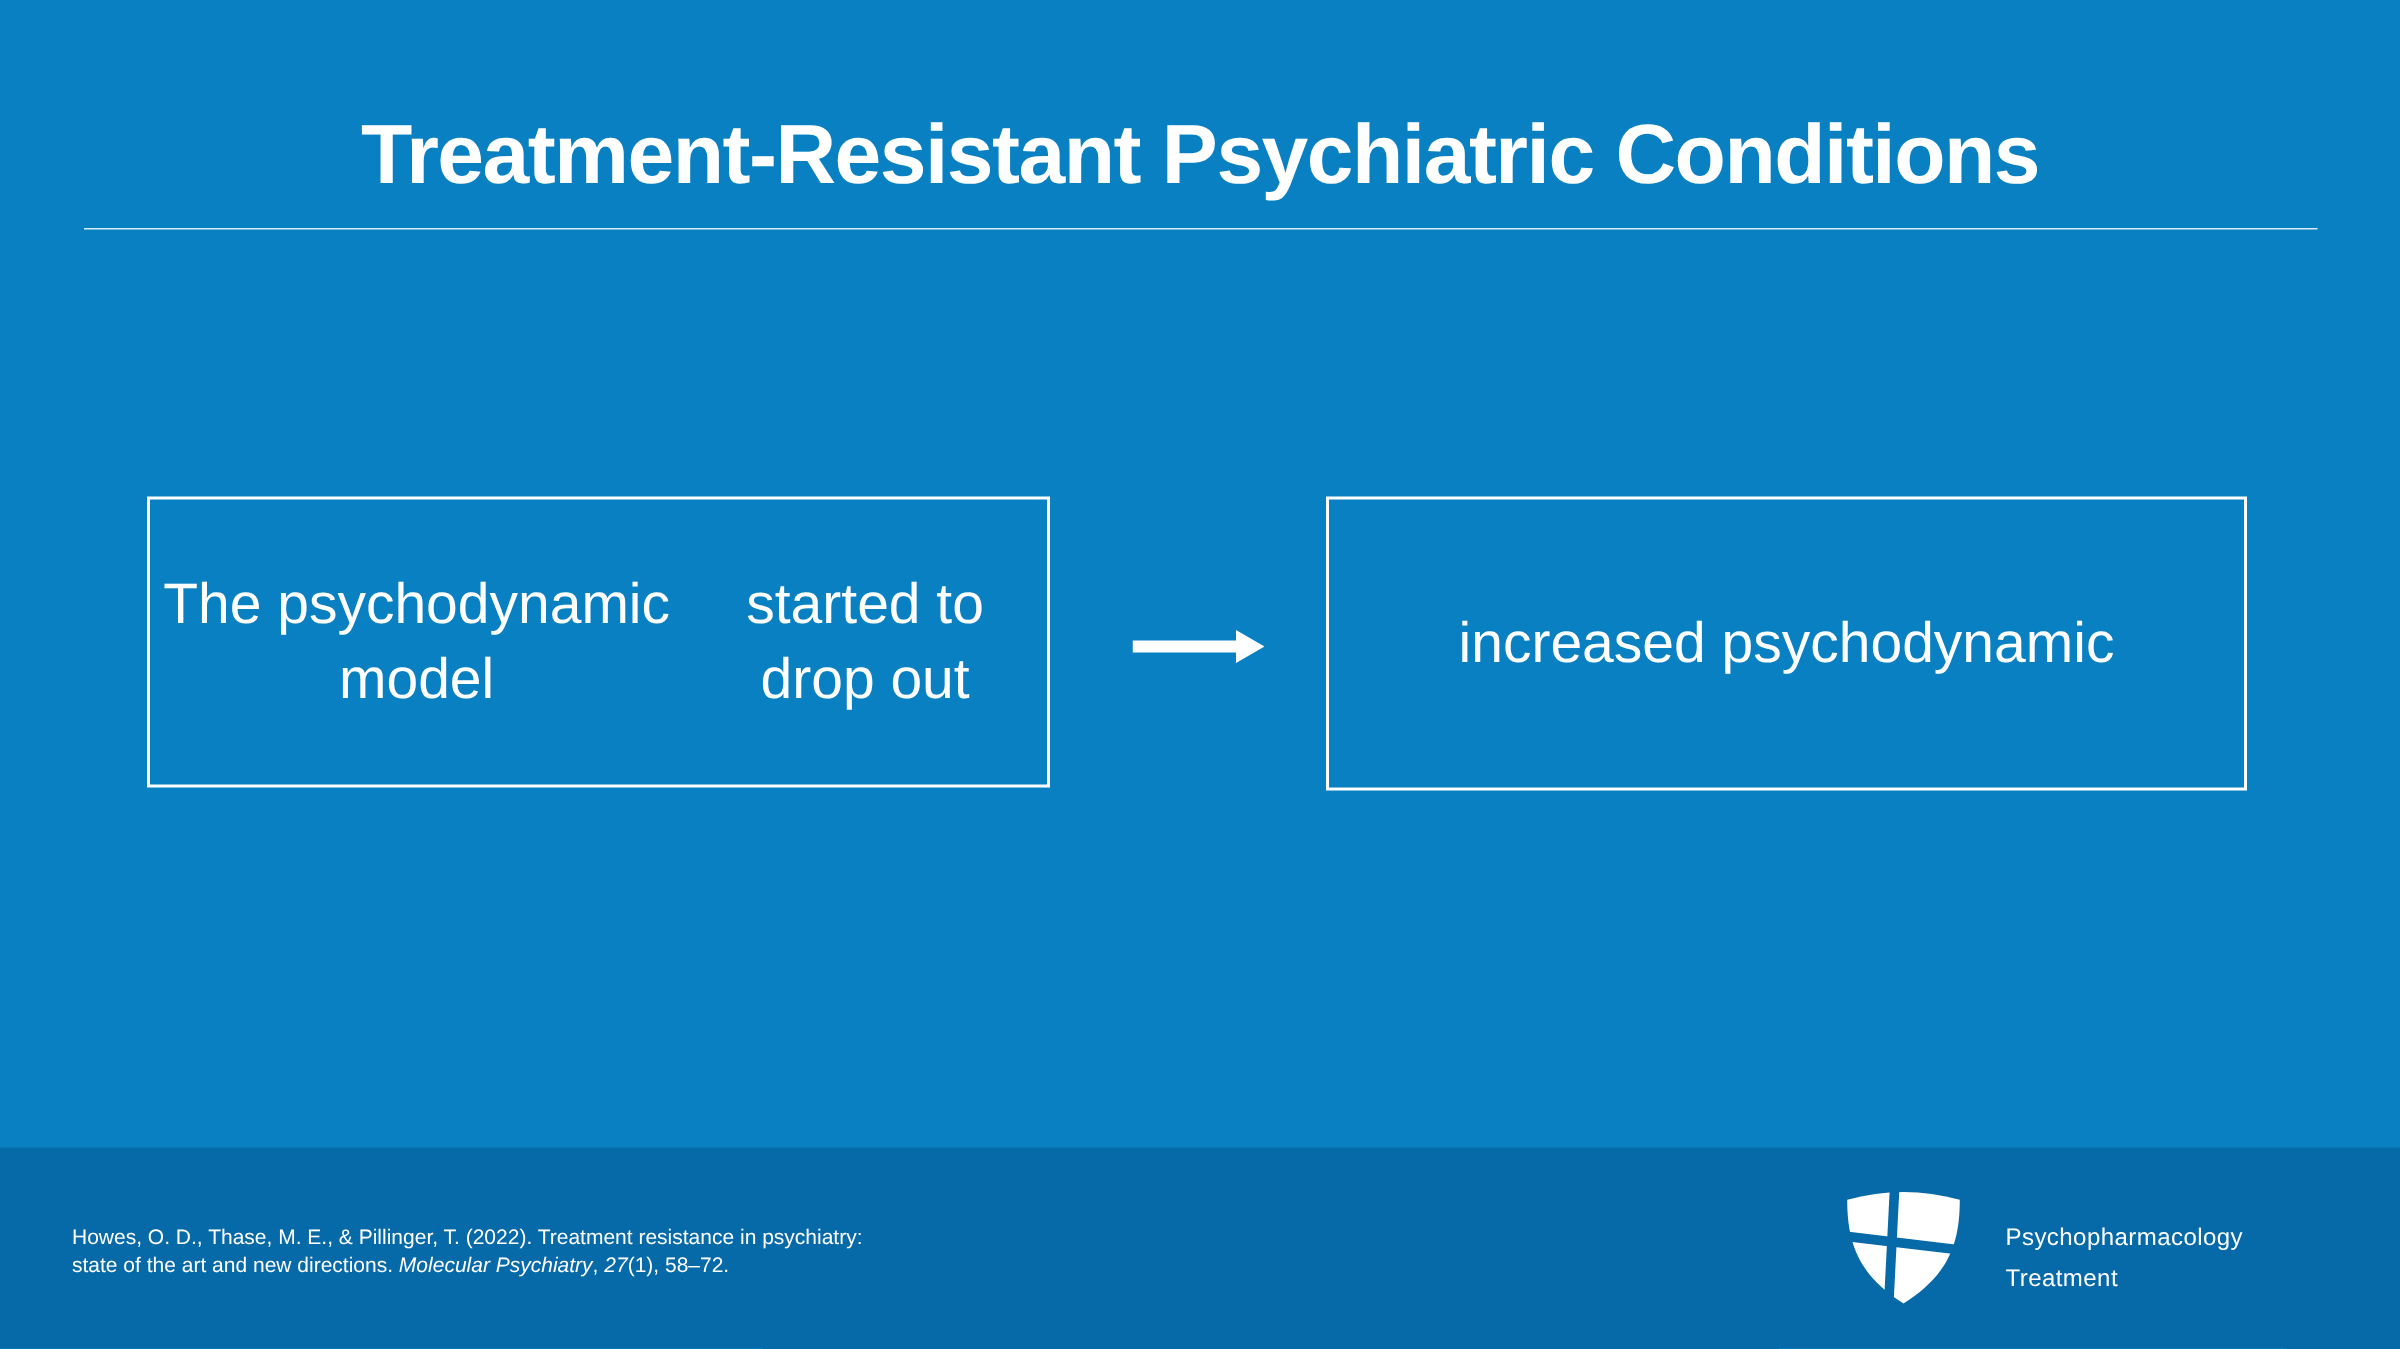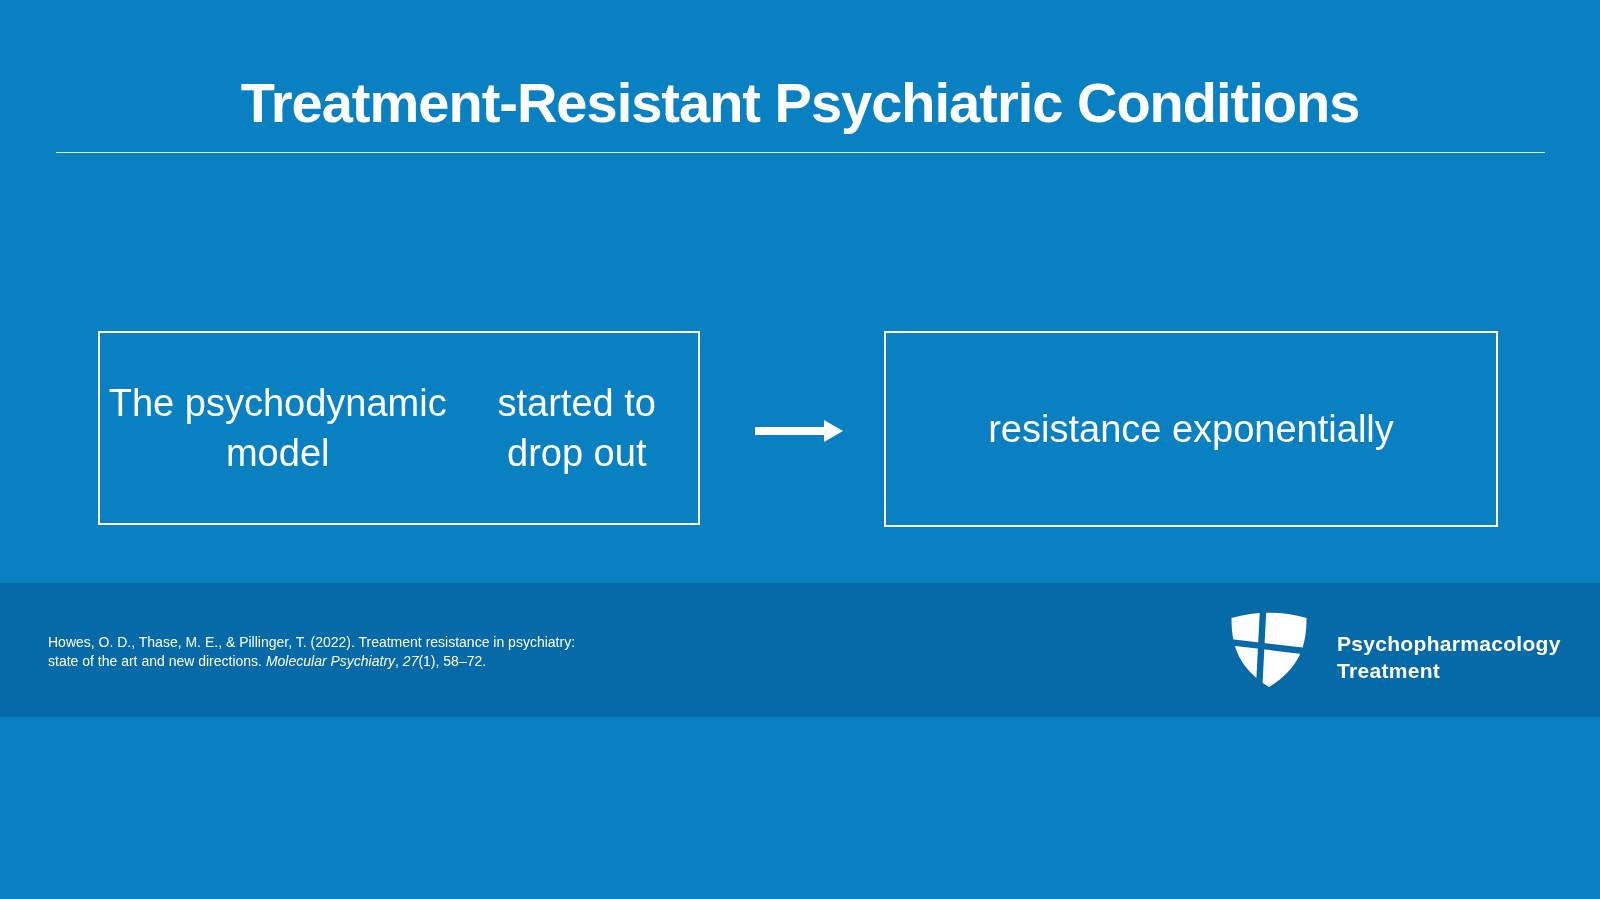--- a/index.html
+++ b/index.html
@@ -10,21 +10,21 @@
   * { margin: 0; padding: 0; box-sizing: border-box; }
   html, body { width: 1600px; height: 899px; }
   body {
     font-family: "Liberation Sans", sans-serif;
     background: var(--background);
     overflow: hidden;
   }
   .slide {
     position: relative;
     width: 1600px;
-    height: 717px;
+    height: 899px;
     background: var(--background);
     color: var(--text);
     overflow: hidden;
   }
   .title {
     position: absolute;
     top: 74px;
     left: 0;
     right: 0;
     text-align: center;
@@ -94,23 +94,23 @@
   }
   .shield-cut {
     stroke: var(--footer-background);
     stroke-width: 6.5;
     fill: none;
   }
   .logo-wordmark {
     position: absolute;
     left: 1337px;
     top: 47px;
-    font-size: 21px;
+    font-size: 16px;
     line-height: 27px;
-    font-weight: 700;
+    font-weight: 400;
     color: var(--text);
     letter-spacing: 0.3px;
   }
 </style>
 </head>
 <body>
 
 <div class="slide">
 
   <h1 class="title">Treatment-Resistant Psychiatric Conditions</h1>
@@ -120,21 +120,21 @@
     <div>The psychodynamic model</div>
     <div>started to drop out</div>
   </div>
 
   <svg class="arrow" viewBox="0 0 88 22" aria-hidden="true">
     <rect x="0" y="7" width="71" height="8" fill="currentColor"></rect>
     <polygon points="69,0 88,11 69,22" fill="currentColor"></polygon>
   </svg>
 
   <div class="flow-box right">
-    <div>resistance exponentially</div>
+    <div>increased psychodynamic</div>
   </div>
 
   <div class="footer">
 
     <p class="citation"><span>Howes, O. D., Thase, M. E., &amp; Pillinger, T. (2022). Treatment resistance in psychiatry:</span><br><span>state of the art and new directions. </span><em>Molecular Psychiatry</em><span>, </span><em>27</em><span>(1), 58–72.</span></p>
 
     <svg class="logo-shield" viewBox="0 0 82 80" aria-hidden="true">
       <path d="M3 8 C 28 1, 54 1, 79 8 C 79 38 71 59 41 78 C 11 59 3 38 3 8 Z" fill="currentColor"></path>
       <path d="M35 0 L31 79" class="shield-cut"></path>
       <path d="M1 32.5 L81 42" class="shield-cut"></path>

